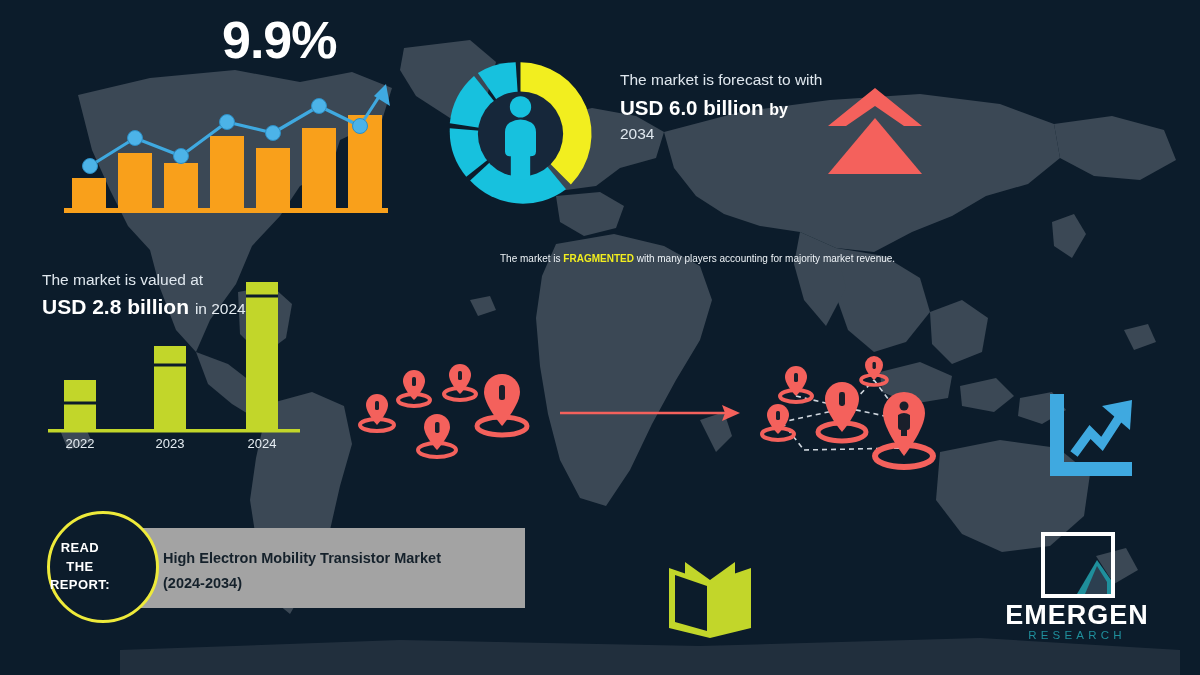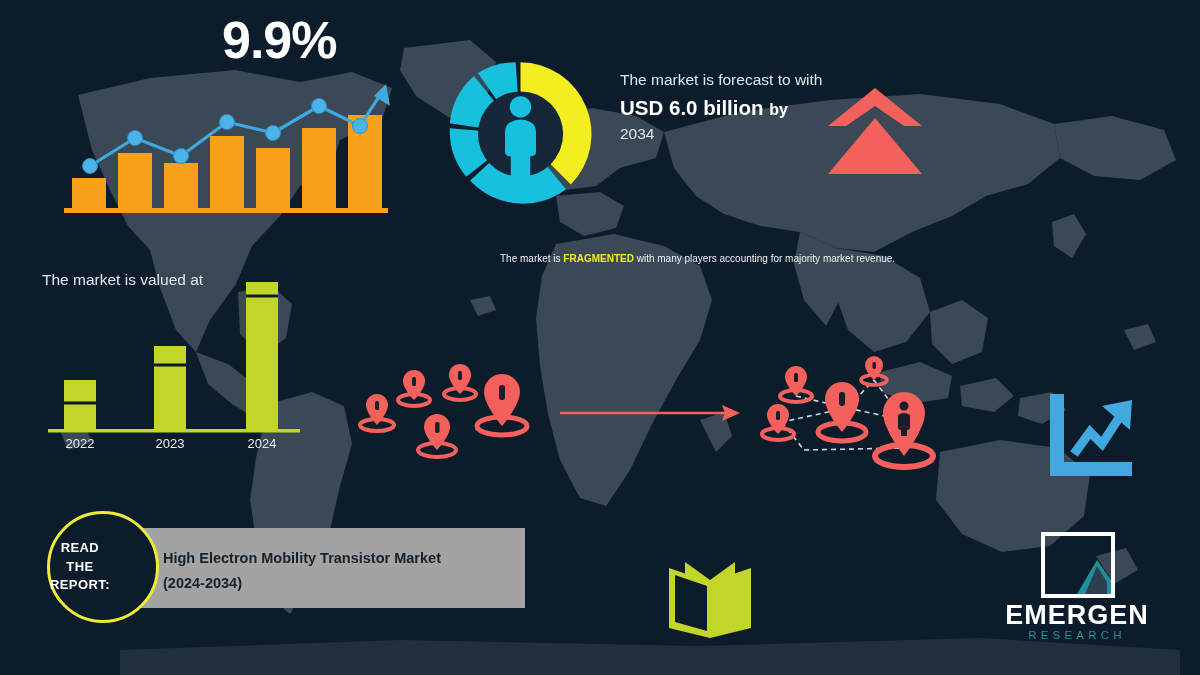--- a/index.html
+++ b/index.html
@@ -173,20 +173,24 @@
       <polygon points="47,30 94,86 0,86" fill="#f4615c"></polygon>
     </svg>
   </div>
 
   <div class="txt t-frag">
     <span>The market is </span><span class="hl">FRAGMENTED</span><span> with many players accounting for majority market revenue.</span>
   </div>
 
   <div class="txt t-valued">
     <span>The market is valued at</span>
+    <span class="big">
+      <span>USD 2.8 billion</span>
+      <em>in 2024</em>
+    </span>
   </div>
 
   <div class="g g-greenbars">
     <svg viewBox="0 0 260 178" aria-hidden="true">
       <g fill="#c2d62a">
         <rect x="20" y="112" width="32" height="50"></rect>
         <rect x="110" y="78" width="32" height="84"></rect>
         <rect x="202" y="14" width="32" height="148"></rect>
       </g>
       <g stroke="#0c1c2b" stroke-width="3">

